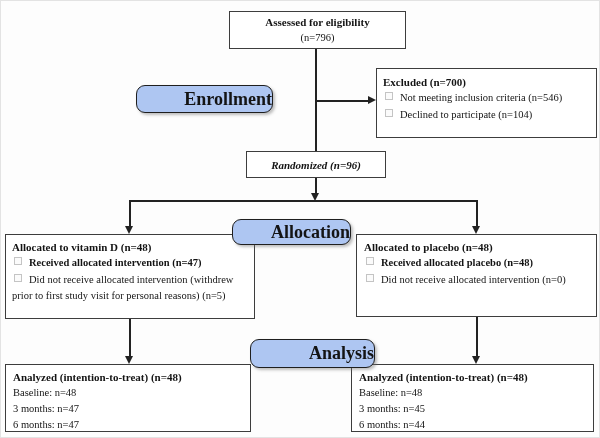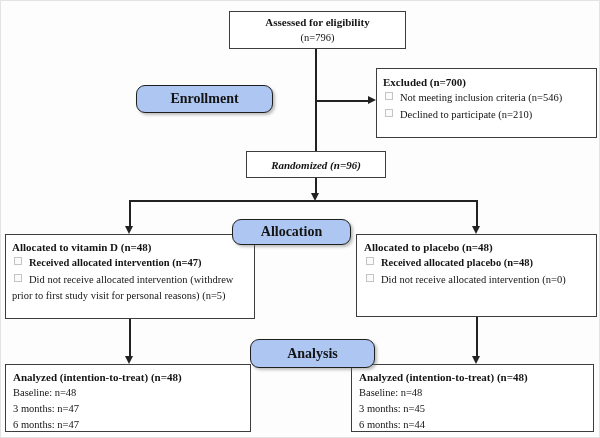--- a/index.html
+++ b/index.html
@@ -23,22 +23,22 @@
     z-index:2;
   }
   .box-title{font-weight:bold;font-size:11px;}
   .centered{display:flex;flex-direction:column;align-items:center;justify-content:center;text-align:center;}
   .pill{
     position:absolute;
     background:#aec6f2;
     border:1.6px solid #1f1f1f;
     border-radius:9px;
     box-sizing:border-box;
-    display:flex;align-items:center;justify-content:center;
-    font-weight:bold;font-size:14px;
+    display:flex;align-items:center;justify-content:flex-end;
+    font-weight:bold;font-size:18px;
     box-shadow:2px 2px 3px rgba(110,110,110,0.45);
     z-index:5;
   }
   .vline{position:absolute;width:1.5px;background:#222222;z-index:1;}
   .hline{position:absolute;height:1.5px;background:#222222;z-index:1;}
   .arrow-down{
     position:absolute;width:0;height:0;z-index:1;
     border-left:4.5px solid transparent;
     border-right:4.5px solid transparent;
     border-top:8px solid #222222;
@@ -90,21 +90,21 @@
     <div class="sub-line">(n=796)</div>
   </div>
 
   <div class="pill" style="left:135px;top:84px;width:137px;height:28px;">
     <span>Enrollment</span>
   </div>
 
   <div class="box" style="left:375px;top:67px;width:221px;height:70px;padding:5px 6px;">
     <div class="box-title">Excluded (n=700)</div>
     <div class="item"><span class="bullet"></span><span>Not meeting inclusion criteria (n=546)</span></div>
-    <div class="item"><span class="bullet"></span><span>Declined to participate (n=210)</span></div>
+    <div class="item"><span class="bullet"></span><span>Declined to participate (n=104)</span></div>
   </div>
 
   <div class="box centered" style="left:245px;top:150px;width:140px;height:27px;font-style:italic;">
     <div class="box-title">Randomized (n=96)</div>
   </div>
 
   <div class="pill" style="left:231px;top:218px;width:119px;height:26px;">
     <span>Allocation</span>
   </div>
 

